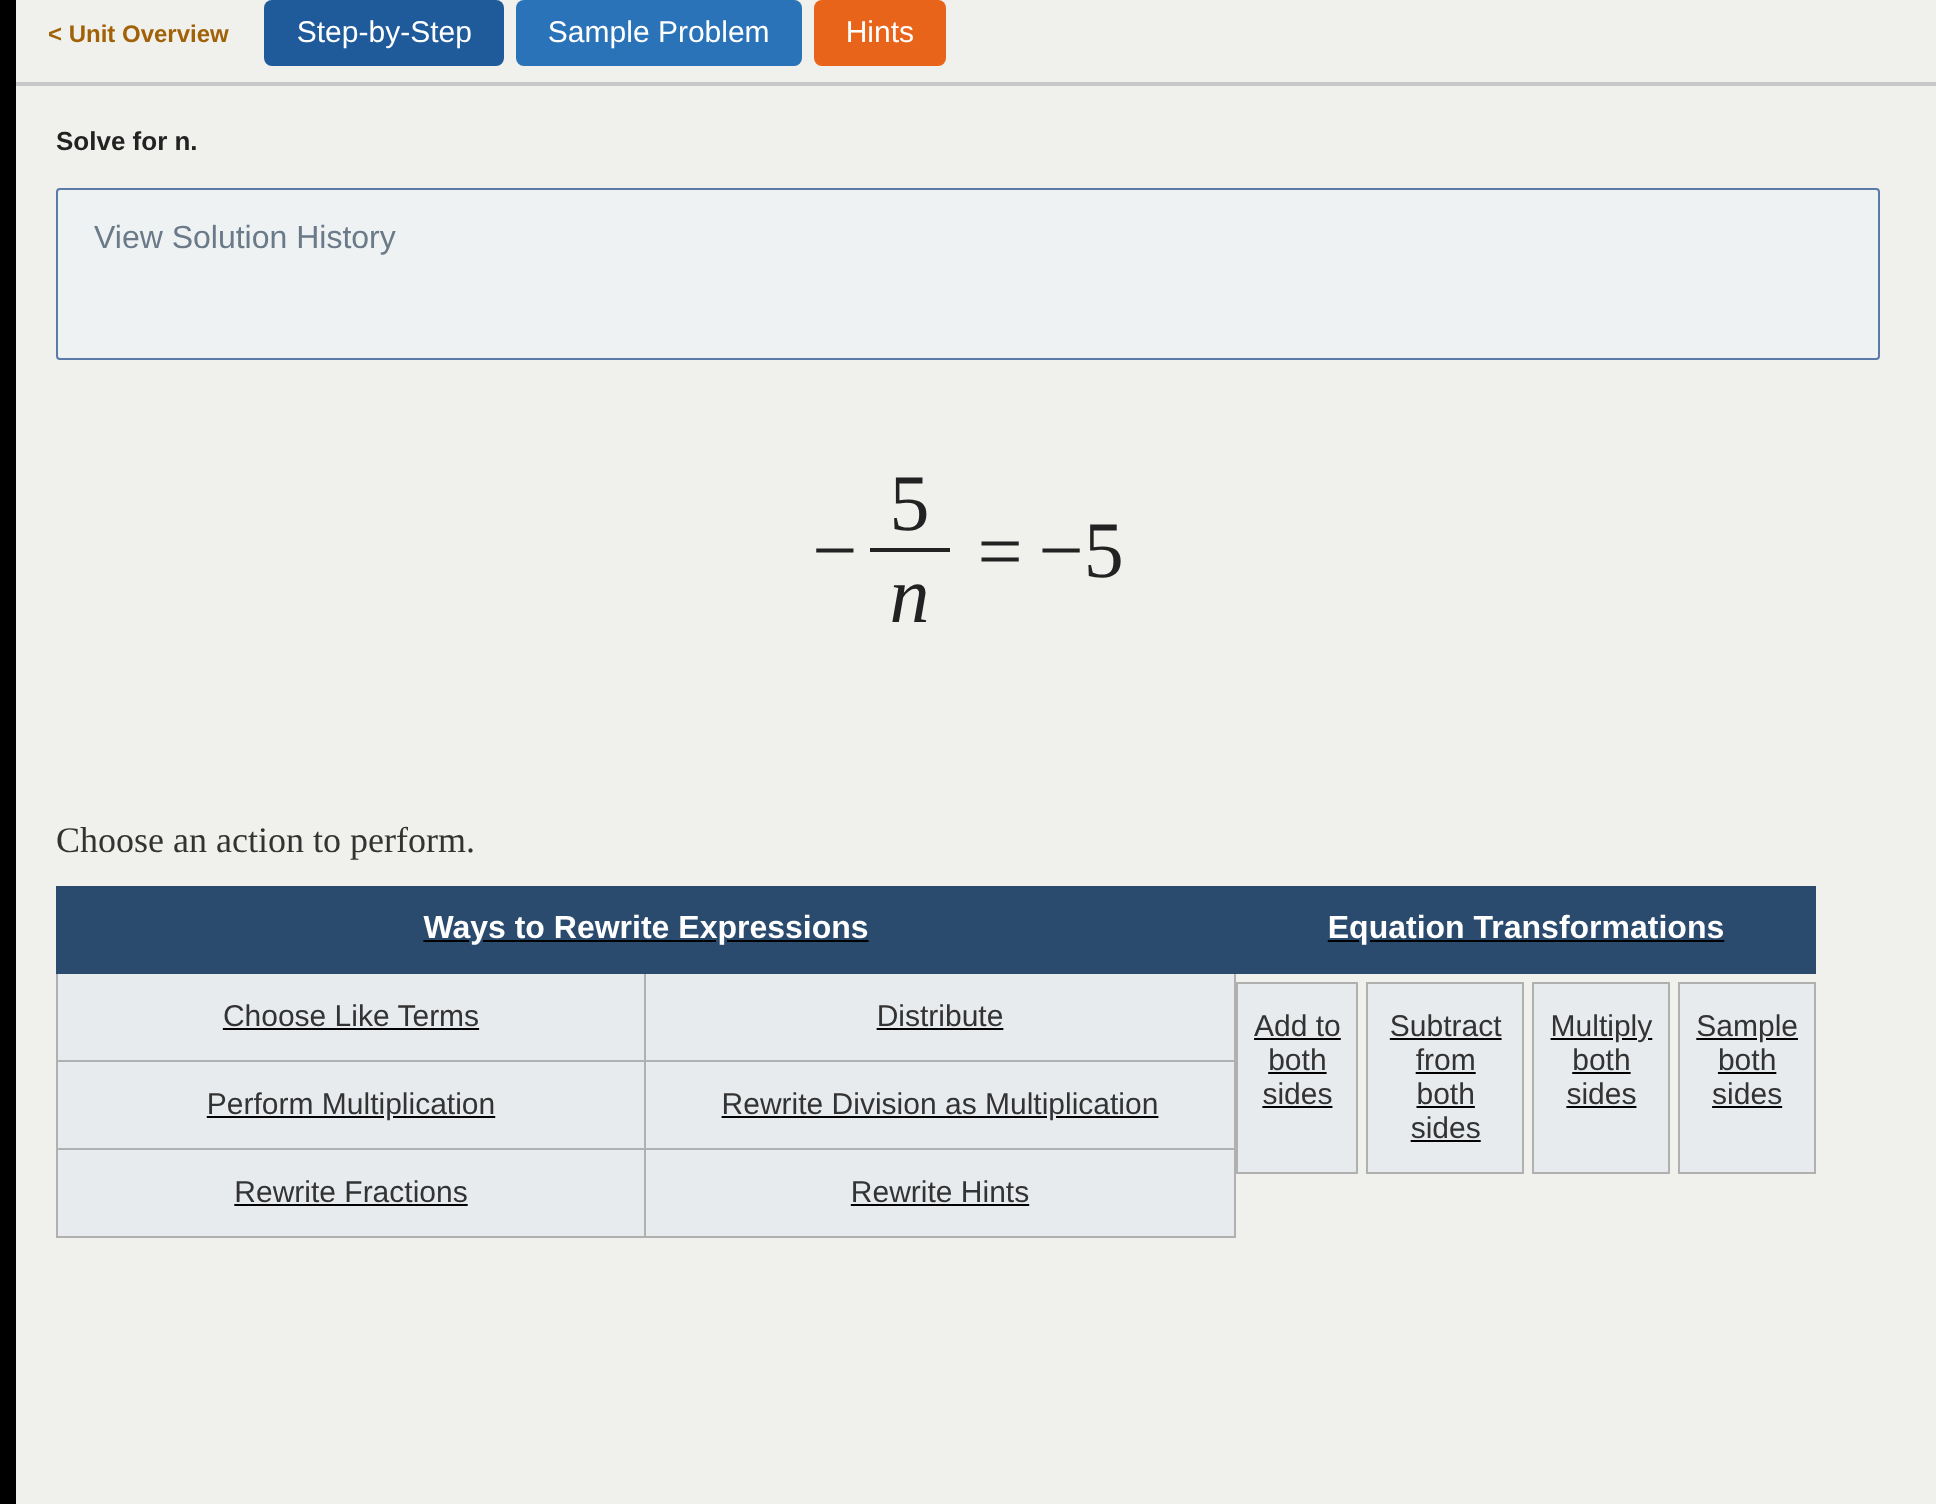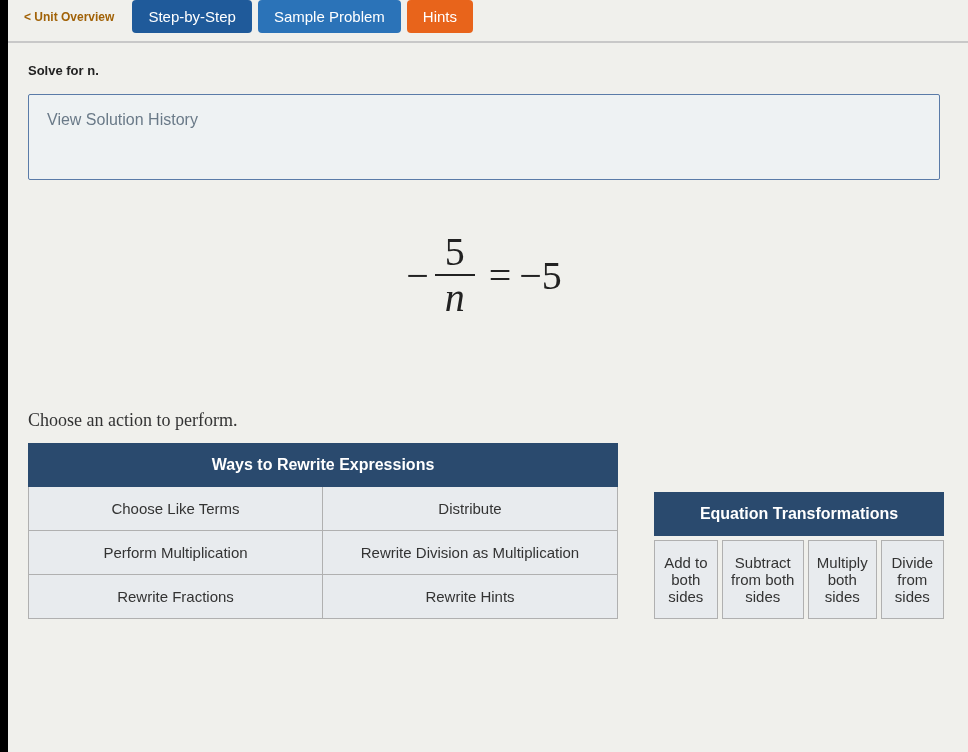--- a/index.html
+++ b/index.html
@@ -101,22 +101,22 @@
       vertical-align: middle;
     }
     .action-prompt {
       font-size: 18px;
       color: #333;
       margin-bottom: 12px;
       font-family: Liberation Serif, serif;
     }
     .actions-row {
       display: flex;
-      gap: 36px;
-      align-items: flex-end;
+      align-items: flex-start;
+      text-decoration: underline;
     }
     .rewrite-panel {
       flex: 0 0 590px;
     }
     .transform-panel {
       flex: 0 0 290px;
     }
     .panel-header {
       background: #2a4a6e;
       color: #fff;
@@ -202,19 +202,19 @@
         <div class="action-cell">Rewrite Hints</div>
       </div>
     </div>
 
     <div class="transform-panel">
       <div class="panel-header">Equation Transformations</div>
       <div class="transform-body">
         <div class="action-cell">Add to both sides</div>
         <div class="action-cell">Subtract from both sides</div>
         <div class="action-cell">Multiply both sides</div>
-        <div class="action-cell">Divide from sides</div>
+        <div class="action-cell">Sample both sides</div>
       </div>
     </div>
 
   </div>
 
 </div>
 
 </body></html>

